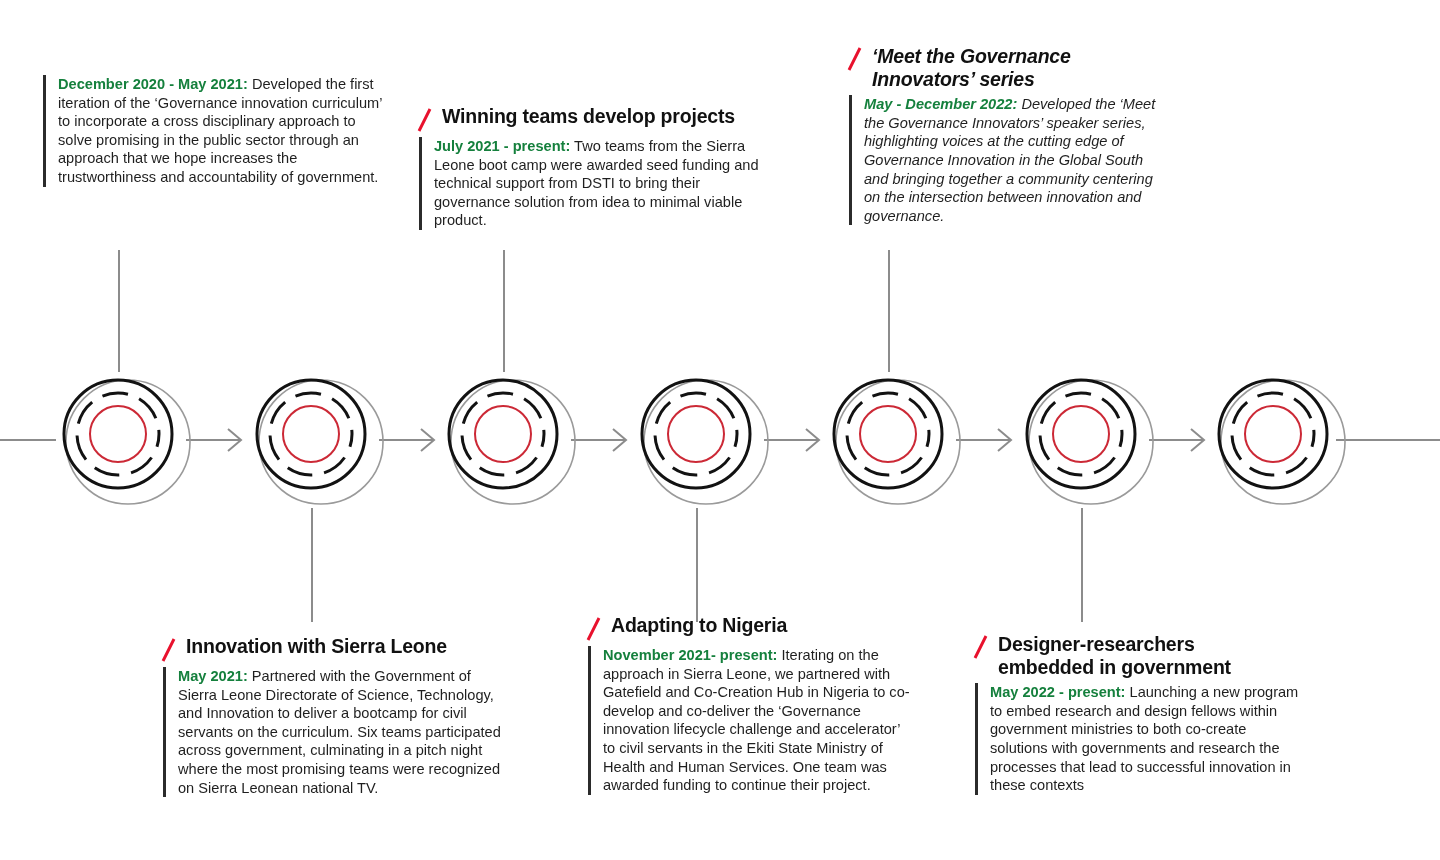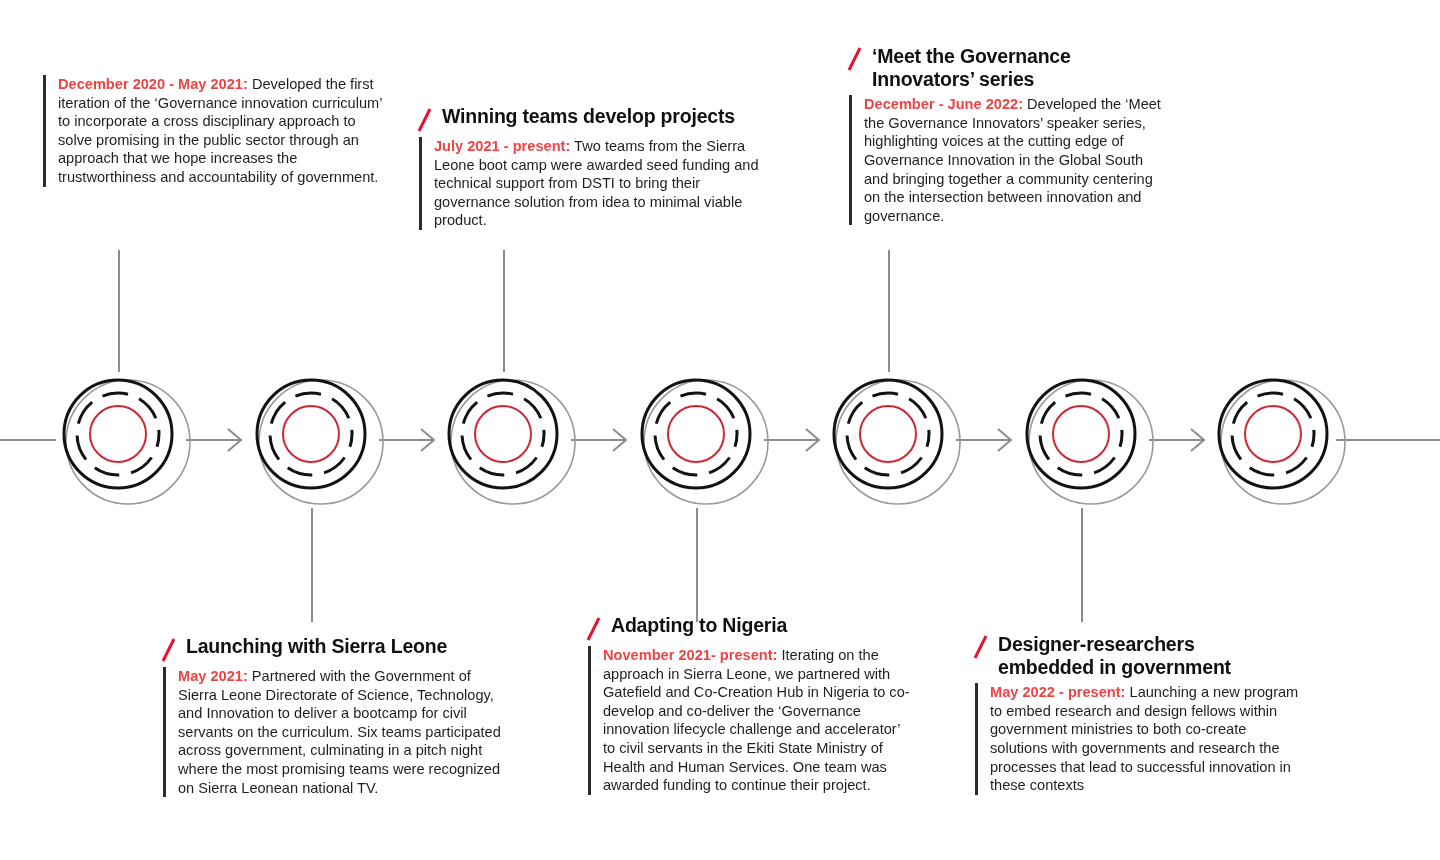--- a/index.html
+++ b/index.html
@@ -62,27 +62,27 @@
     margin-left: 3px;
   }
   .card-body {
     font-size: 14.6px;
     line-height: 1.275;
     color: #1f1f1f;
     margin: 0;
   }
   .card-body .lead {
     font-weight: bold;
-    color: #ef4444;
+    color: #15803d;
   }
 
   
   #card-curriculum      { left: 40px;   top: 70px;  width: 350px; }
   #card-winning-teams   { left: 416px;  top: 106px; width: 345px; }
-  #card-meet-innovators { left: 846px;  top: 45px;  width: 320px; }
+  #card-meet-innovators { left: 846px;  top: 45px;  width: 320px; font-style: italic; }
   #card-sierra-leone    { left: 160px;  top: 636px; width: 352px; }
   #card-nigeria         { left: 585px;  top: 615px; width: 330px; }
   #card-designers       { left: 972px;  top: 633px; width: 335px; }
 
   #card-meet-innovators .card-title,
   #card-designers .card-title { line-height: 1.16; }
 </style>
 </head>
 <body>
 
@@ -199,32 +199,32 @@
     <span class="slash">
       <svg width="18" height="26" viewBox="0 0 18 26" xmlns="http://www.w3.org/2000/svg">
         <line x1="3" y1="24" x2="14" y2="2" stroke="#E8112D" stroke-width="3"></line>
       </svg>
     </span>
     <h2 class="card-title">‘Meet the Governance
 Innovators’ series</h2>
   </div>
   <div class="card-body-wrap">
     <div class="rule"></div>
-    <p class="card-body"><span class="lead">December - June 2022:</span><span> Developed the ‘Meet the Governance Innovators’ speaker series, highlighting voices at the cutting edge of Governance Innovation in the Global South and bringing together a community centering on the intersection between innovation and governance.</span></p>
+    <p class="card-body"><span class="lead">May - December 2022:</span><span> Developed the ‘Meet the Governance Innovators’ speaker series, highlighting voices at the cutting edge of Governance Innovation in the Global South and bringing together a community centering on the intersection between innovation and governance.</span></p>
   </div>
 </div>
 
 <div class="card" id="card-sierra-leone">
   <div class="card-head">
     <span class="slash">
       <svg width="18" height="26" viewBox="0 0 18 26" xmlns="http://www.w3.org/2000/svg">
         <line x1="3" y1="24" x2="14" y2="2" stroke="#E8112D" stroke-width="3"></line>
       </svg>
     </span>
-    <h2 class="card-title">Launching with Sierra Leone</h2>
+    <h2 class="card-title">Innovation with Sierra Leone</h2>
   </div>
   <div class="card-body-wrap">
     <div class="rule"></div>
     <p class="card-body"><span class="lead">May 2021:</span><span> Partnered with the Government of Sierra Leone Directorate of Science, Technology, and Innovation to deliver a bootcamp for civil servants on the curriculum. Six teams participated across government, culminating in a pitch night where the most promising teams were recognized on Sierra Leonean national TV.</span></p>
   </div>
 </div>
 
 <div class="card" id="card-nigeria">
   <div class="card-head">
     <span class="slash">

